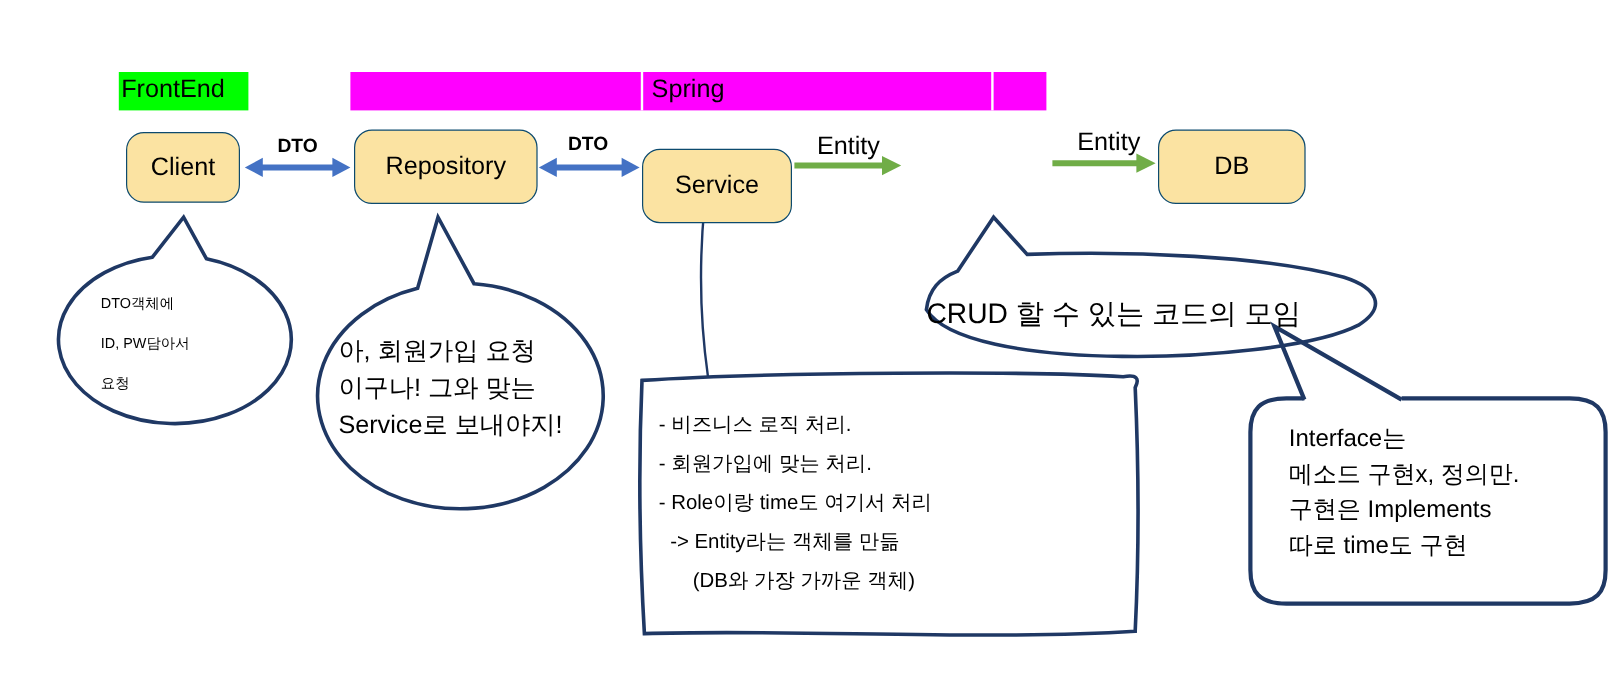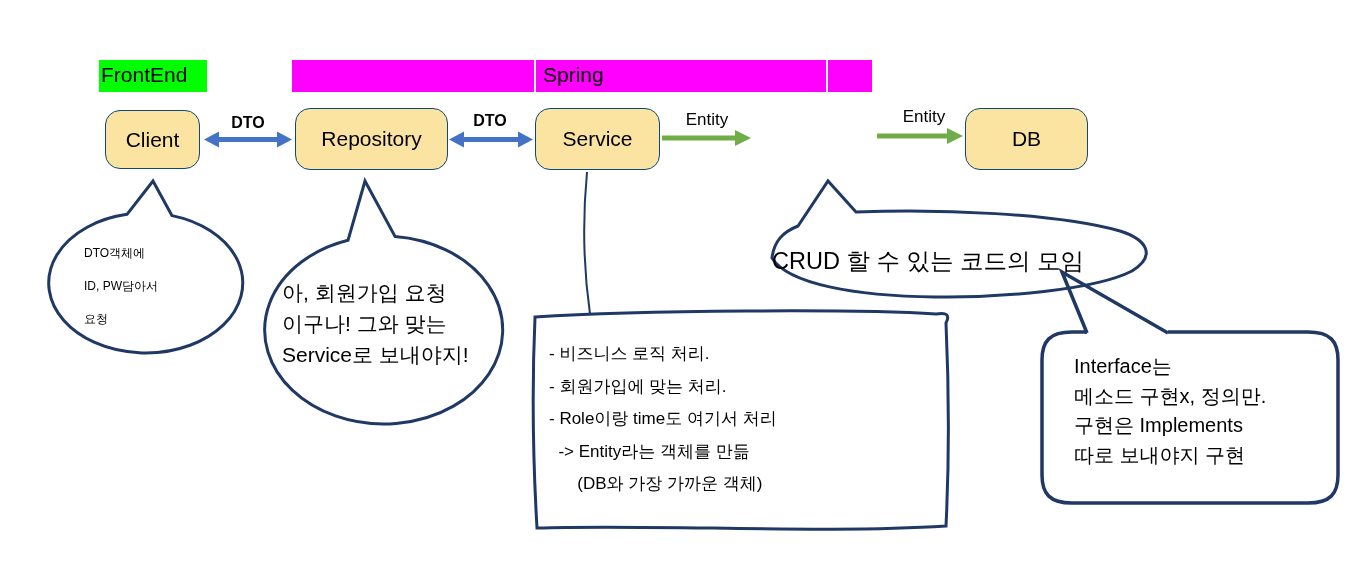--- a/index.html
+++ b/index.html
@@ -11,21 +11,21 @@
   .layer-bar{position:absolute;height:32px;top:60px;}
   .layer-bar .bar-label{position:absolute;top:3px;font-size:21px;color:#000;white-space:nowrap;}
   .bar-divider{position:absolute;top:0;width:2px;height:32px;background:#ffffff;}
   .node{
     position:absolute;background:#FBE3A2;border:1px solid #0c4a6e;border-radius:15px;
     display:flex;flex-direction:column;align-items:center;justify-content:center;
     box-sizing:border-box;text-align:center;
   }
   .node .node-label{font-size:21px;line-height:1.1;}
   .node .node-sublabel{font-size:12.5px;line-height:1.2;}
-  .edge-label{position:absolute;text-align:center;font-size:17px;white-space:nowrap;}
+  .edge-label{position:absolute;text-align:center;font-size:21px;white-space:nowrap;}
   .edge-label.bold{font-weight:bold;font-size:16px;}
   .note-text{position:absolute;white-space:pre;font-size:20px;line-height:33px;}
 </style>
 </head>
 <body>
 
 <div class="canvas">
 
   <svg class="shapes" width="1351" height="571" viewBox="0 0 1351 571">
 
@@ -86,21 +86,21 @@
     <div class="bar-divider" style="left:534px;"></div>
     <span class="bar-label" style="left:251px;">Spring</span>
   </div>
 
   <div class="node" style="left:105px;top:110px;width:95px;height:59px;">
     <span class="node-label">Client</span>
   </div>
   <div class="node" style="left:295px;top:108px;width:153px;height:62px;">
     <span class="node-label">Repository</span>
   </div>
-  <div class="node" style="left:535px;top:108px;width:125px;height:62px;">
+  <div class="node" style="left:535px;top:124px;width:125px;height:62px;">
     <span class="node-label">Service</span>
   </div>
   <div class="node" style="left:965px;top:108px;width:123px;height:62px;">
     <span class="node-label">DB</span>
   </div>
 
   <div class="edge-label bold" style="left:200px;top:114px;width:96px;">DTO</div>
   <div class="edge-label bold" style="left:442px;top:112px;width:96px;">DTO</div>
   <div class="edge-label" style="left:659px;top:110px;width:96px;">Entity</div>
   <div class="edge-label" style="left:876px;top:107px;width:96px;">Entity</div>
@@ -113,15 +113,15 @@
 Service로 보내야지!</div>
   <div class="note-text" style="left:549px;top:338px;font-size:17px;line-height:32.5px;">- 비즈니스 로직 처리.
 - 회원가입에 맞는 처리.
 - Role이랑 time도 여기서 처리
   -&gt; Entity라는 객체를 만듦
       (DB와 가장 가까운 객체)</div>
   <div class="note-text" style="left:772px;top:246px;width:382px;text-align:left;font-size:23.5px;line-height:30px;">CRUD 할 수 있는 코드의 모임</div>
   <div class="note-text" style="left:1074px;top:352px;font-size:20px;line-height:29.5px;">Interface는
 메소드 구현x, 정의만.
 구현은 Implements
-따로 보내야지 구현</div>
+따로 time도 구현</div>
 
 </div>
 
 </body></html>

